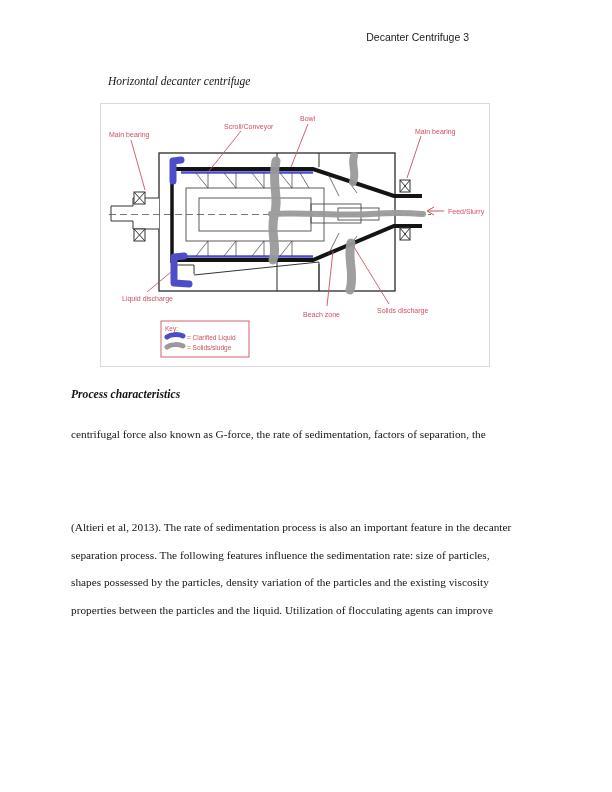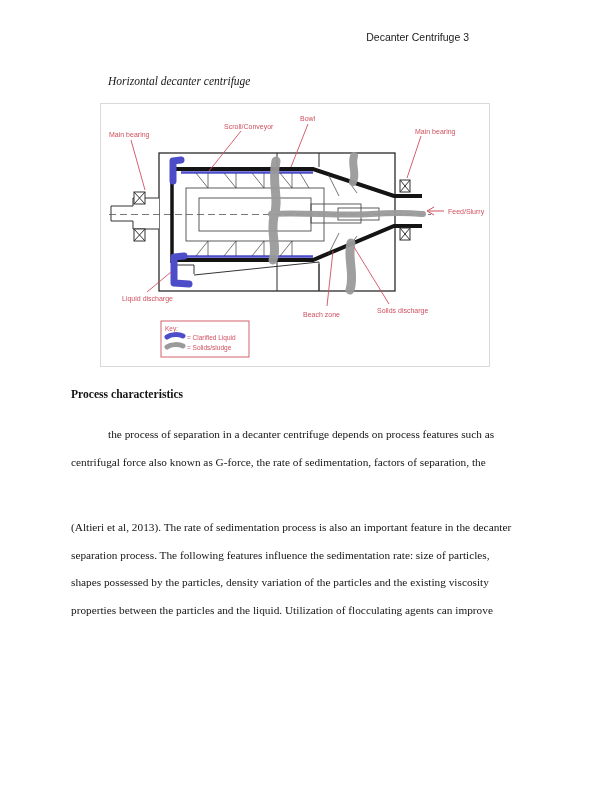--- a/index.html
+++ b/index.html
@@ -3,21 +3,21 @@
 <meta charset="utf-8">
 <style>
   html,body{margin:0;padding:0;background:#ffffff;}
   #page{position:relative;width:540px;height:792px;background:#fff;overflow:hidden;
         font-family:"Liberation Serif",serif;color:#151515;}
   .hdr{position:absolute;top:31px;right:71px;font-family:"Liberation Sans",sans-serif;
        font-size:10.5px;color:#1a1a1a;}
   .fig-title{position:absolute;left:108px;top:75px;font-style:italic;font-size:11.5px;}
   .figure{position:absolute;left:100px;top:103px;width:390px;height:264px;
           border:1px solid #d9d9d9;background:#fff;box-sizing:border-box;}
-  .sect-head{position:absolute;left:71px;top:388px;font-weight:bold;font-size:11.6px;}
+  .sect-head{position:absolute;left:71px;top:388px;font-weight:bold;font-style:italic;font-size:11.6px;}
   .para{position:absolute;left:71px;font-size:11.3px;line-height:27.6px;white-space:nowrap;}
   #para1{top:421px;}
   #para2{top:514px;line-height:27.5px;}
   .para .ln{height:auto;}
   .para .first{padding-left:37px;}
   svg text{font-family:"Liberation Sans",sans-serif;fill:#cf505e;}
   .lbl{font-size:7px;}
   .keytxt{font-size:6.5px;}
 </style>
 </head>
@@ -142,21 +142,20 @@
         <text class="keytxt" x="86" y="236">= Clarified Liquid</text>
         <path d="M66,243 C70,240 78,240 82,242" stroke="#9a9a9a" stroke-width="5" fill="none" stroke-linecap="round"></path>
         <text class="keytxt" x="86" y="246">= Solids/sludge</text>
       </g>
     </svg>
   </div>
 
   <div class="sect-head">Process characteristics</div>
 
   <div class="para" id="para1">
-    <div class="ln first">the process of separation in a decanter centrifuge depends on process features such as</div>
     <div class="ln">centrifugal force also known as G-force, the rate of sedimentation, factors of separation, the</div>
   </div>
 
   <div class="para" id="para2">
     <div class="ln">(Altieri et al, 2013). The rate of sedimentation process is also an important feature in the decanter</div>
     <div class="ln">separation process. The following features influence the sedimentation rate: size of particles,</div>
     <div class="ln">shapes possessed by the particles, density variation of the particles and the existing viscosity</div>
     <div class="ln">properties between the particles and the liquid. Utilization of flocculating agents can improve</div>
   </div>
 

